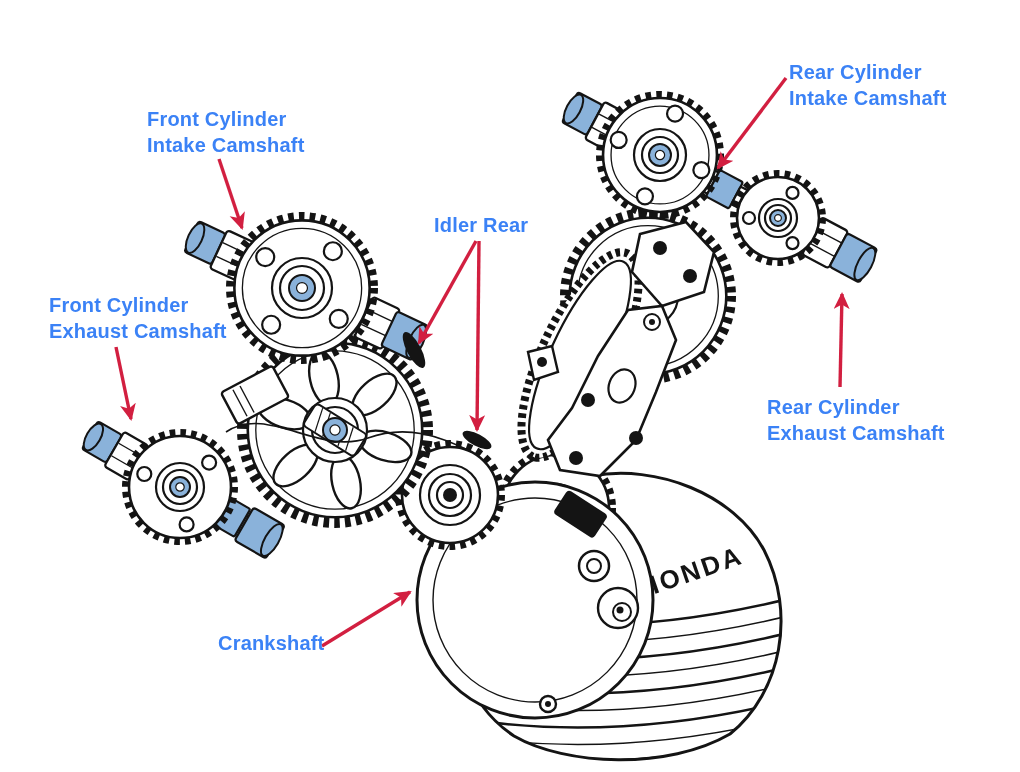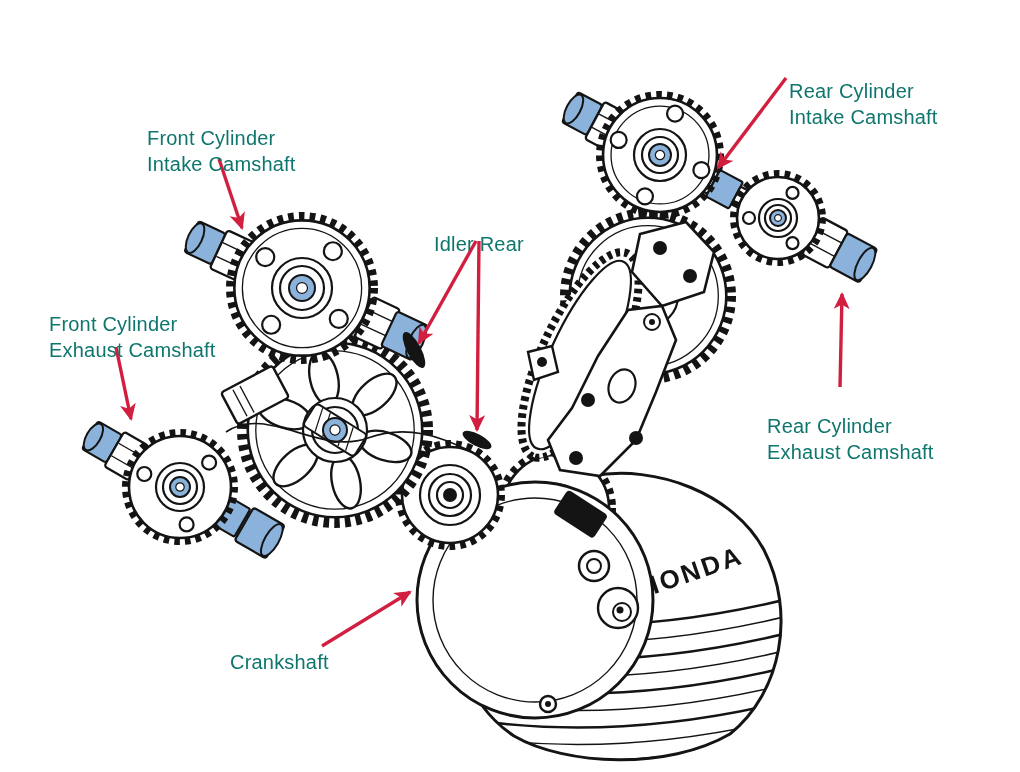--- a/index.html
+++ b/index.html
@@ -1,20 +1,20 @@
 <!DOCTYPE html>
 <html><head>
 <meta charset="utf-8">
 <style>
   html,body{margin:0;padding:0;background:#fff;}
   .page{position:relative;width:1020px;height:772px;background:#fff;overflow:hidden;
         font-family:"Liberation Sans",sans-serif;}
   #engine-svg{position:absolute;left:0;top:0;width:1020px;height:772px;}
-  .label{position:absolute;font-weight:400;font-size:20px;line-height:1.3;
-         color:#0f766e;white-space:pre-line;letter-spacing:.2px;margin-top:19px;}
+  .label{position:absolute;font-weight:700;font-size:20px;line-height:1.3;
+         color:#3b82f6;white-space:pre-line;letter-spacing:.2px;}
 </style>
 </head>
 <body>
 
 <div class="page">
   <svg id="engine-svg" viewBox="0 0 1020 772">
     <defs>
       <marker id="ah" markerUnits="userSpaceOnUse" markerWidth="20" markerHeight="18" refX="15" refY="8" orient="auto">
         <path id="ah-path" d="M0,0 L17,8 L0,16 L4.5,8 Z" fill="#d21f40"></path>
       </marker>
@@ -237,14 +237,14 @@
 
   <div class="label" style="left: 147px; top: 106px;">Front Cylinder
 Intake Camshaft</div>
   <div class="label" style="left: 49px; top: 292px;">Front Cylinder
 Exhaust Camshaft</div>
   <div class="label" style="left: 434px; top: 212px;">Idler Rear</div>
   <div class="label" style="left: 789px; top: 59px;">Rear Cylinder
 Intake Camshaft</div>
   <div class="label" style="left: 767px; top: 394px;">Rear Cylinder
 Exhaust Camshaft</div>
-  <div class="label" style="left: 230px; top: 630px; text-align: right;">Crankshaft</div>
+  <div class="label" style="left: 218px; top: 630px; text-align: right;">Crankshaft</div>
 </div>
 
 </body></html>

